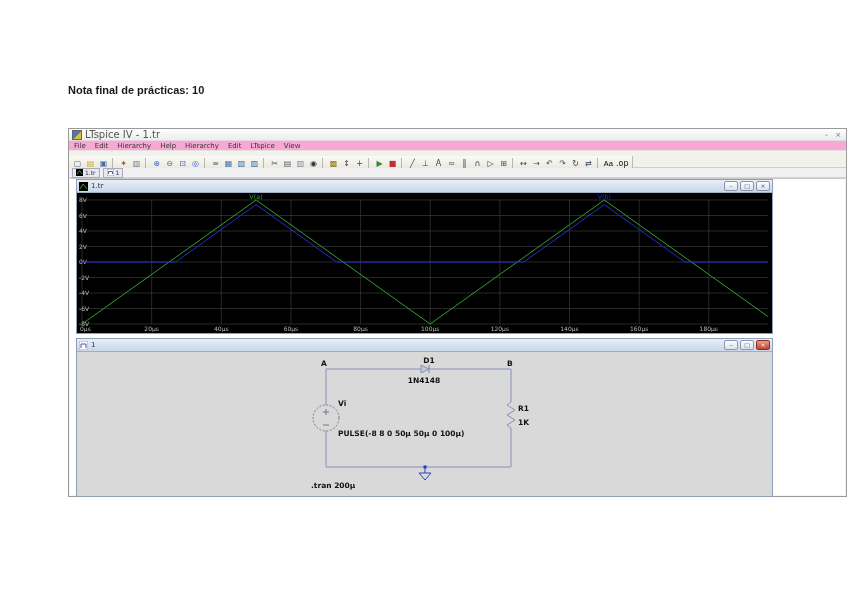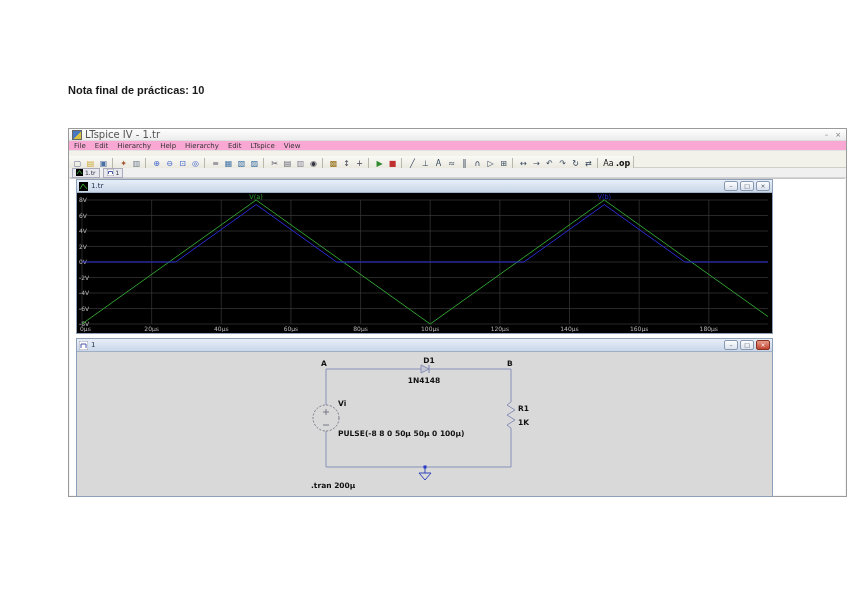--- a/index.html
+++ b/index.html
@@ -144,22 +144,22 @@
         <span class="tb-btn" style="color: rgb(51, 69, 90);">▷</span>
         <span class="tb-btn" style="color: rgb(51, 69, 90);">⊞</span>
         <span class="tb-sep"></span>
         <span class="tb-btn" style="color: rgb(51, 69, 90);">↔</span>
         <span class="tb-btn" style="color: rgb(51, 69, 90);">→</span>
         <span class="tb-btn" style="color: rgb(51, 69, 90);">↶</span>
         <span class="tb-btn" style="color: rgb(51, 69, 90);">↷</span>
         <span class="tb-btn" style="color: rgb(51, 69, 90);">↻</span>
         <span class="tb-btn" style="color: rgb(51, 69, 90);">⇄</span>
         <span class="tb-sep"></span>
-        <span class="tb-btn" style="color: rgb(17, 17, 17);">Aa</span>
-        <span class="tb-btn" style="color: rgb(17, 17, 17); font-weight: bold;">.op</span>
+        <span class="tb-btn" style="color: rgb(17, 17, 17); font-family: Liberation Mono, monospace;">Aa</span>
+        <span class="tb-btn" style="color: rgb(17, 17, 17);">.op</span>
       </div>
   </div>
 
   <div id="tabrow">
       <span class="tab">
         <svg width="7" height="7">
           <rect width="7" height="7" fill="#000"></rect>
           <polyline points="1,5 3.5,1.5 6,5" fill="none" stroke="#2f9e2f" stroke-width="1"></polyline>
         </svg>
         <span>1.tr</span>

